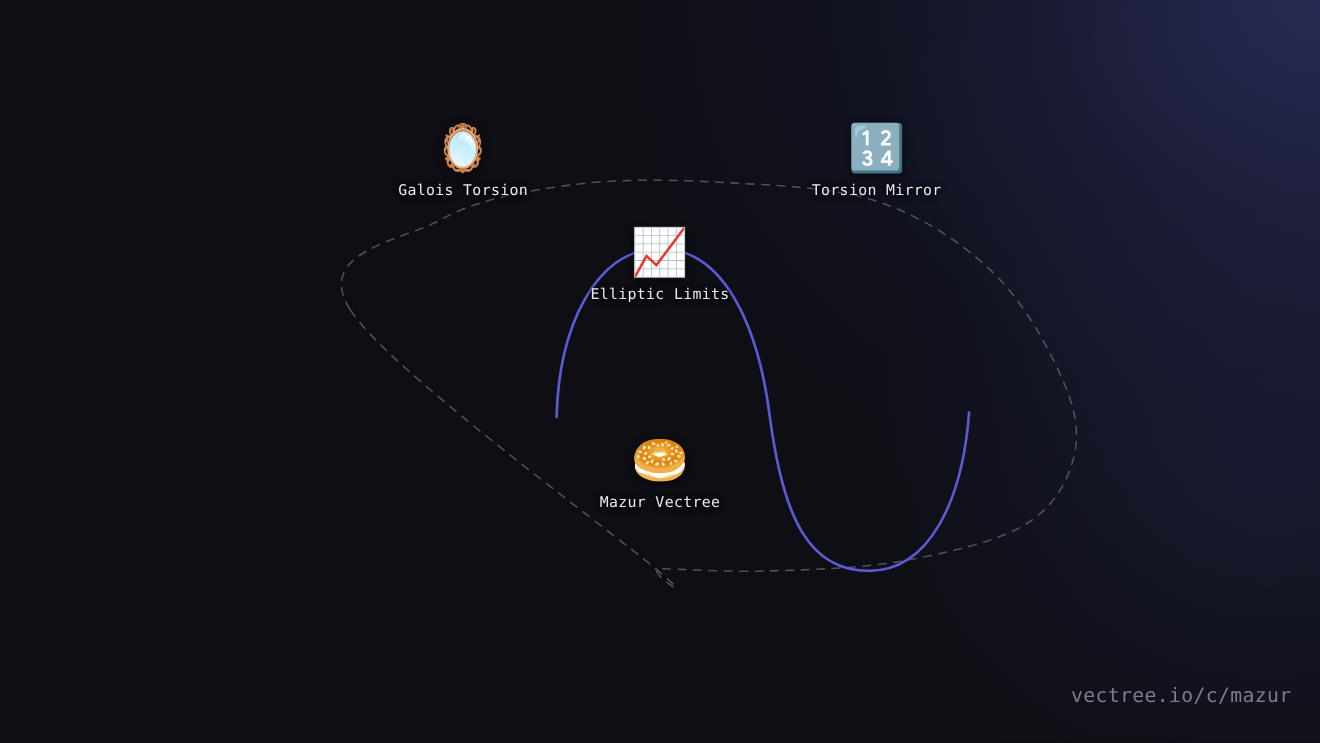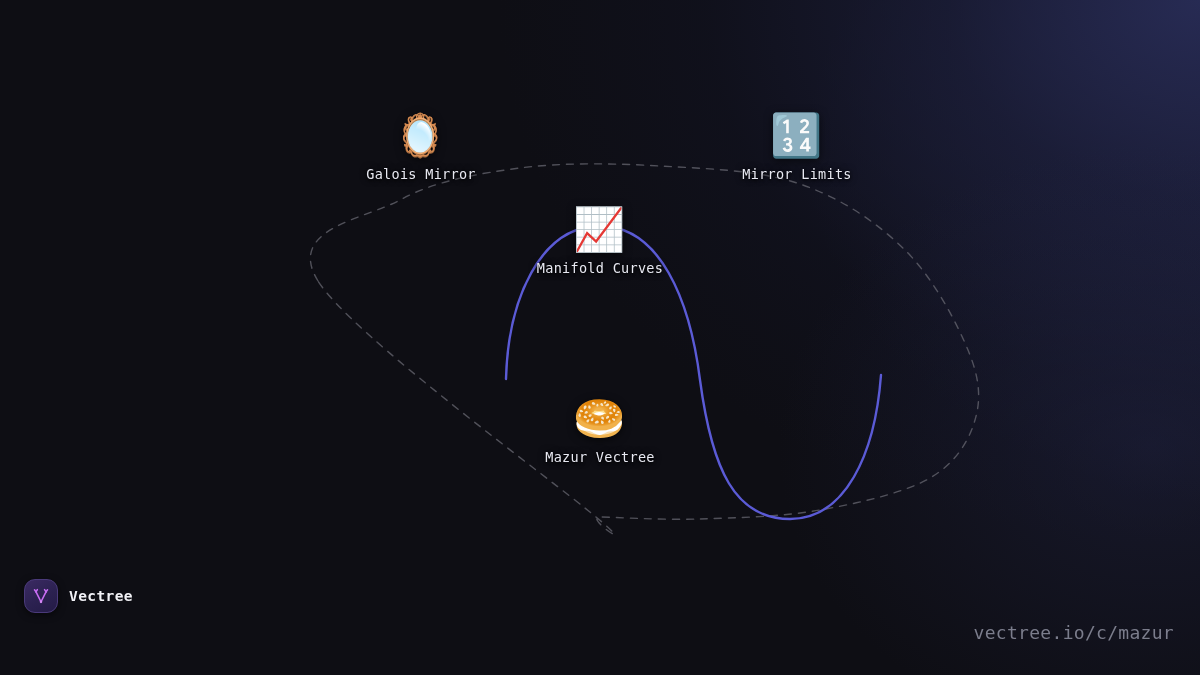--- a/index.html
+++ b/index.html
@@ -126,48 +126,33 @@
   <div class="bg-glow2"></div>
 
   <svg id="graph-svg" viewBox="0 0 1200 675">
     <path id="hull-path" fill="none" stroke-linecap="round" stroke-linejoin="round" d="M 318 281 C 285.3 228.2, 366.3 218.8, 400 200 C 433.7 181.2, 476.7 173.7, 520 168 C 563.3 162.3, 613.3 163.3, 660 166 C 706.7 168.7, 759.2 170.0, 800 184 C 840.8 198.0, 877.0 222.3, 905 250 C 933.0 277.7, 956.3 321.7, 968 350 C 979.7 378.3, 981.3 398.7, 975 420 C 968.7 441.3, 955.8 463.0, 930 478 C 904.2 493.0, 858.3 503.2, 820 510 C 781.7 516.8, 736.7 517.8, 700 519 C 663.3 520.2, 617.3 517.3, 600 517 C 582.7 516.7, 643.0 556.3, 596 517 C 549.0 477.7, 350.7 333.8, 318 281 Z" stroke="#6b6b75" stroke-width="1.4" stroke-dasharray="7 7" opacity="0.72"></path>
     <path id="curve-path" fill="none" stroke-linecap="round" stroke-linejoin="round" d="M 506 379 C 508 300 540 226 600 226 C 660 226 690 300 700 380 C 712 470 735 519 790 519 C 845 519 875 455 881 375" stroke="#5b5bd6" stroke-width="2.4"></path>
   </svg>
 
   <div id="nodes-layer">
       <div class="node" style="left: 421px; top: 147px;">
         <div class="node-icon">🪞</div>
-        <div class="node-label">Galois Mirror</div>
+        <div class="node-label">Galois Torsion</div>
       </div>
       <div class="node" style="left: 797px; top: 147px;">
         <div class="node-icon">🔢</div>
-        <div class="node-label">Mirror Limits</div>
+        <div class="node-label">Torsion Mirror</div>
       </div>
       <div class="node" style="left: 600px; top: 241px;">
         <div class="node-icon">📈</div>
-        <div class="node-label">Manifold Curves</div>
+        <div class="node-label">Elliptic Limits</div>
       </div>
       <div class="node" style="left: 600px; top: 430px;">
         <div class="node-icon">🥯</div>
         <div class="node-label">Mazur Vectree</div>
       </div>
     </div>
 
-  <div class="brand">
-    <div class="brand-badge">
-      <svg width="20" height="20" viewBox="0 0 24 24">
-        <g stroke="#c76cf2" stroke-width="1.9" stroke-linecap="round" fill="none">
-          <path d="M6 7 L12 19 L18 7"></path>
-          <path d="M6 7 L4.2 4.6"></path>
-          <path d="M6 7 L7.6 4.4"></path>
-          <path d="M18 7 L16.3 4.4"></path>
-          <path d="M18 7 L19.8 4.6"></path>
-        </g>
-        <circle cx="12" cy="19" r="1.5" fill="#d58bf5"></circle>
-      </svg>
-    </div>
-    <span class="brand-name">Vectree</span>
-  </div>
 
 
   <div class="page-url">vectree.io/c/mazur</div>
 
 </div>
 
 </body></html>

